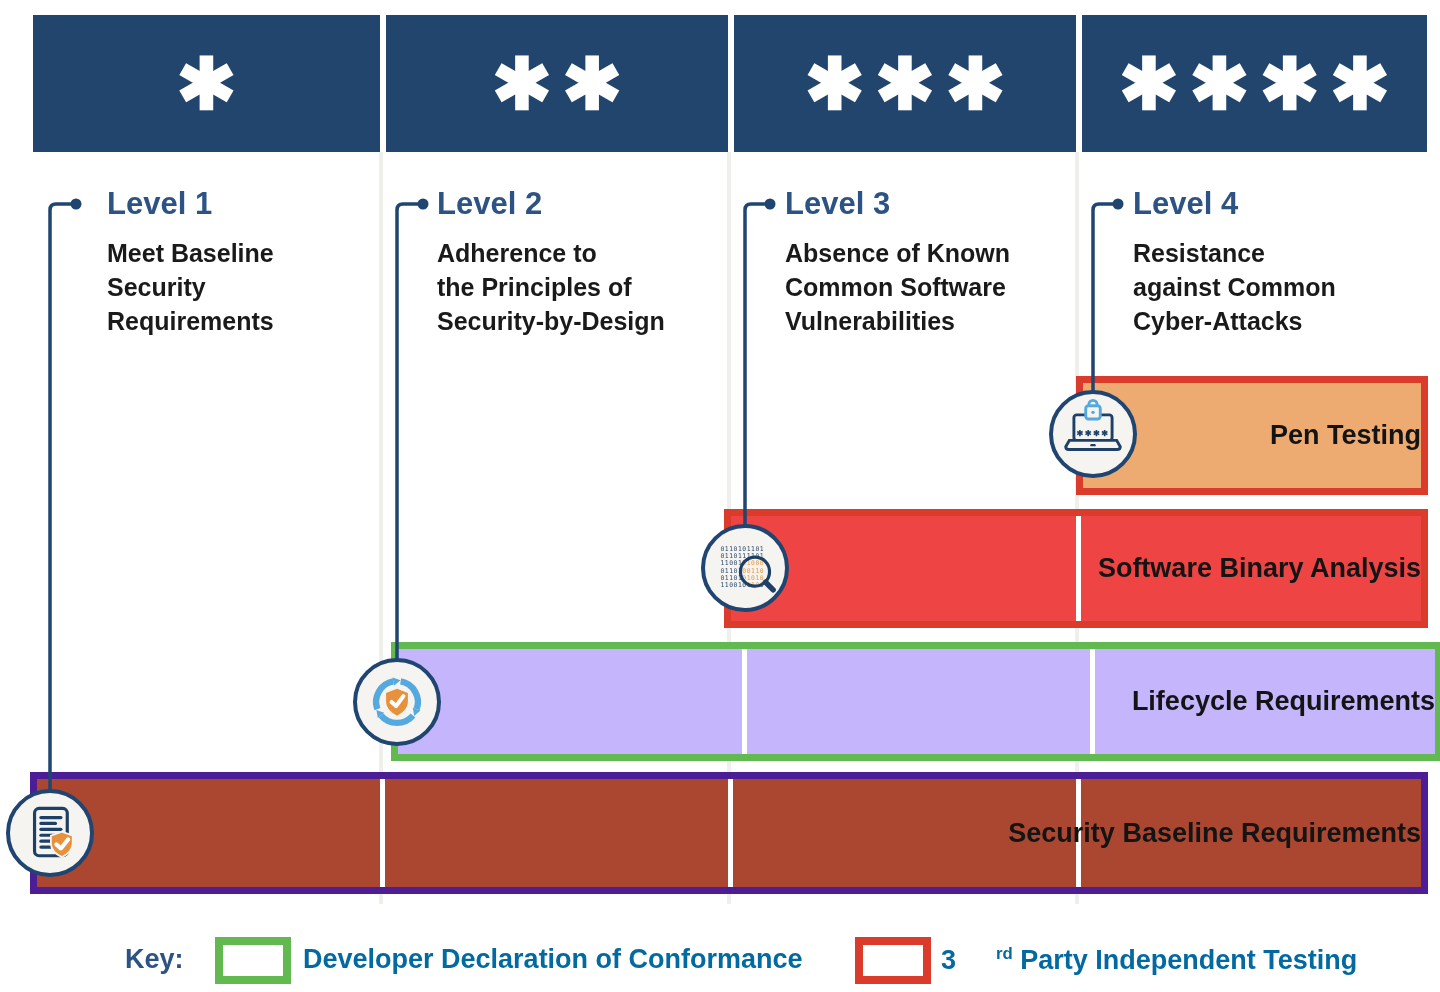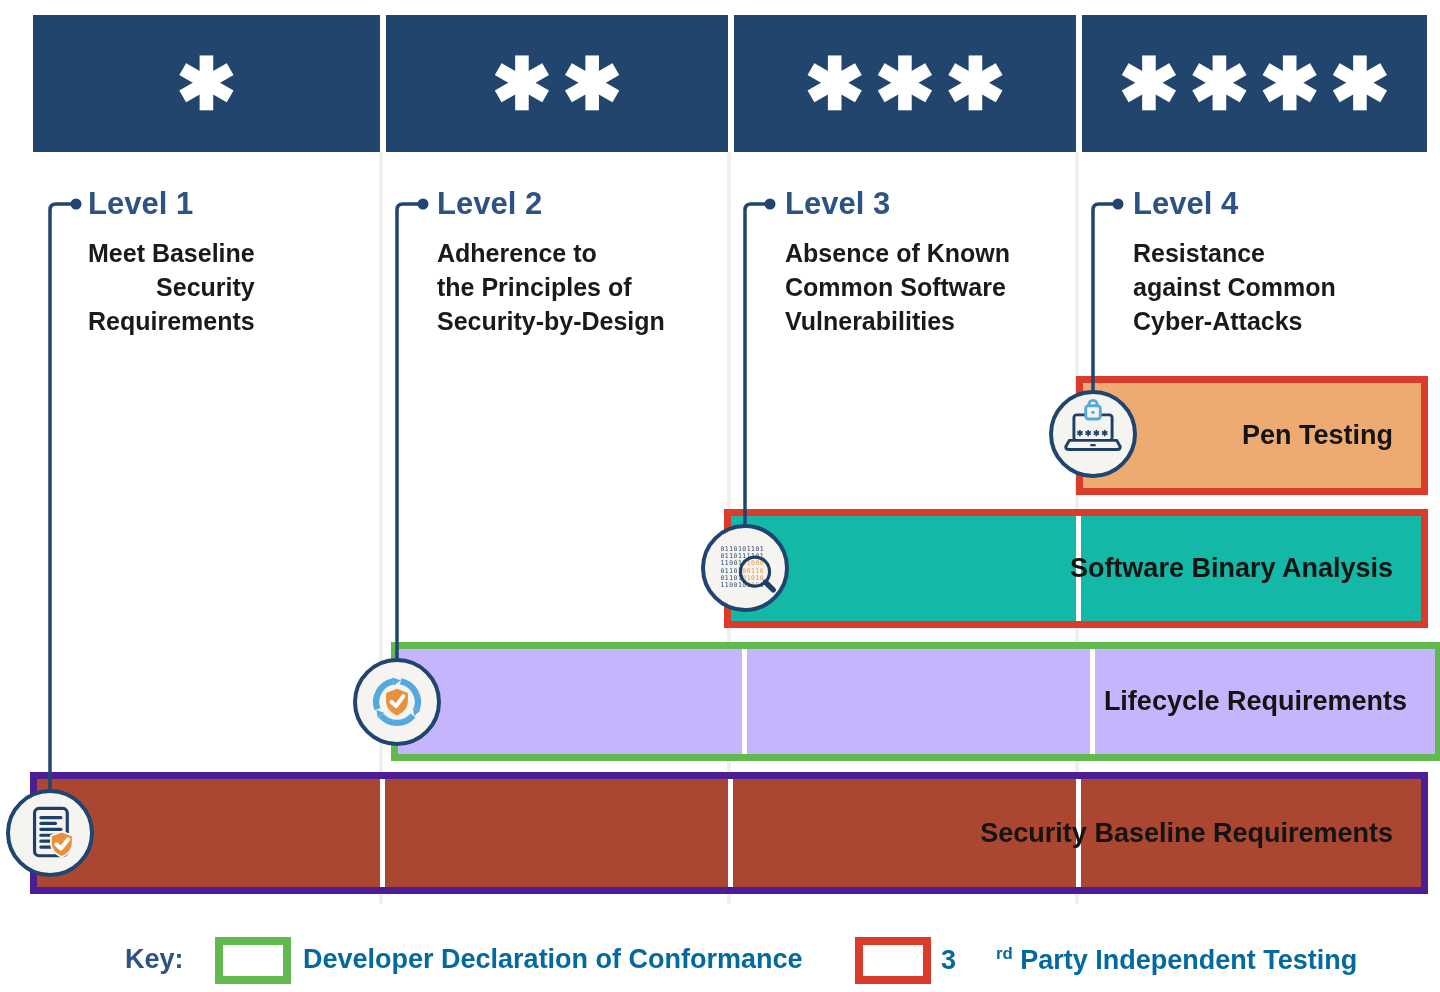--- a/index.html
+++ b/index.html
@@ -17,27 +17,27 @@
                 color:#ffffff; font-size:72px; font-weight:bold; letter-spacing:10px; text-indent:10px; }
   .star-block.b1 { left:33px;  width:347px; }
   .star-block.b2 { left:386px; width:342px; }
   .star-block.b3 { left:734px; width:342px; }
   .star-block.b4 { left:1082px; width:345px; }
 
   
   .level-name { position:absolute; top:186px; font-size:31px; font-weight:bold; color:#2D5384; z-index:2; }
   .level-desc { position:absolute; top:236px; font-size:25px; font-weight:bold; color:#1A1A1A;
                 line-height:34px; white-space:pre-line; z-index:2; }
-  .lx1 { left:88px;text-align:right; } .lx2 { left:437px; } .lx3 { left:785px; } .lx4 { left:1133px; }
+  .lx1 { left:107px; } .lx2 { left:437px; } .lx3 { left:785px; } .lx4 { left:1133px; }
 
   
   .bar { position:absolute; z-index:3; display:flex; align-items:center; justify-content:flex-end; }
-  .bar .bar-label { font-size:27px; font-weight:bold; color:#141414; margin-right:28px; z-index:2; }
+  .bar .bar-label { font-size:27px; font-weight:bold; color:#141414; z-index:2; }
   .bar-pen { left:1076px; top:376px; width:352px;  height:119px; background:#EDAB72; border:7px solid #DA3B2B; }
-  .bar-sba { left:724px;  top:509px; width:704px;  height:119px; background:#14b8a6; border:7px solid #DA3B2B; }
+  .bar-sba { left:724px;  top:509px; width:704px;  height:119px; background:#ef4444; border:7px solid #DA3B2B; }
   .bar-lcr { left:391px;  top:642px; width:1051px; height:119px; background:#c4b5fd; border:7px solid #62B94F; }
   .bar-sbr { left:30px;   top:772px; width:1398px; height:122px; background:#AB4730; border:7px solid #4c1d95; }
   .divider { position:absolute; top:0; height:100%; width:5px; background:#ffffff; }
   .bar-sba .d1 { left:345px; }
   .bar-lcr .d1 { left:344px; } .bar-lcr .d2 { left:692px; }
   .bar-sbr .d1 { left:343px; } .bar-sbr .d2 { left:691px; } .bar-sbr .d3 { left:1039px; }
 
   
   .connectors { position:absolute; left:0; top:0; z-index:4; pointer-events:none; }
 

